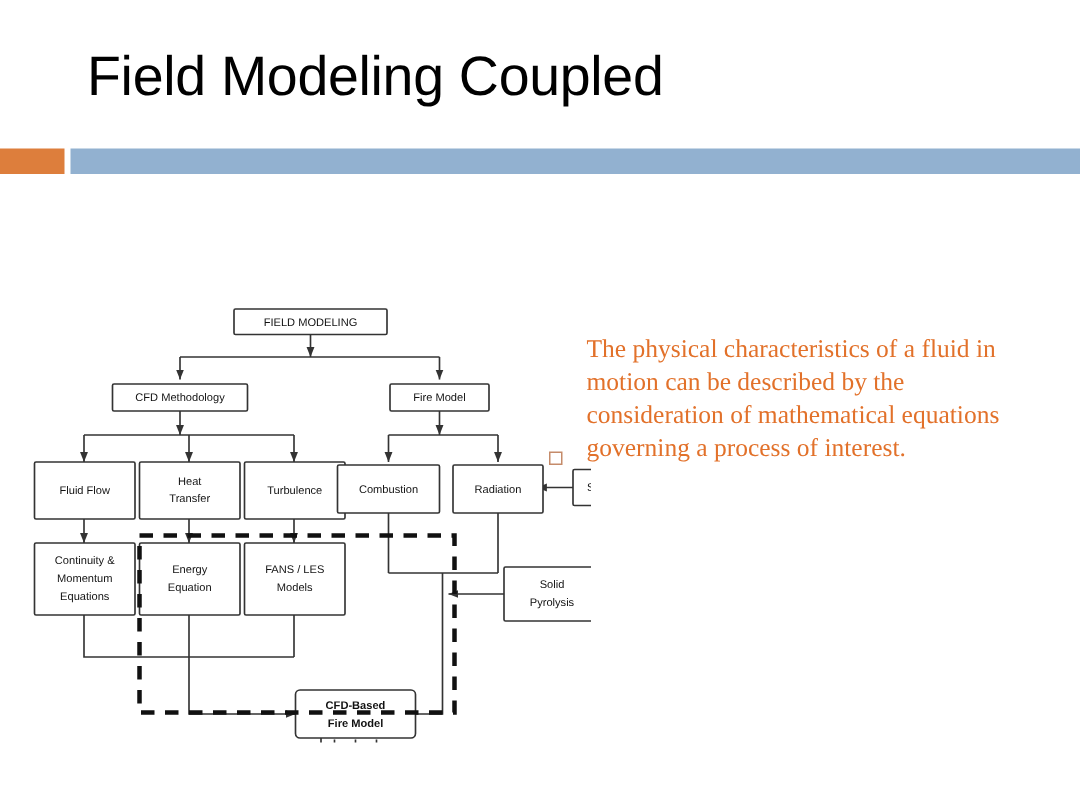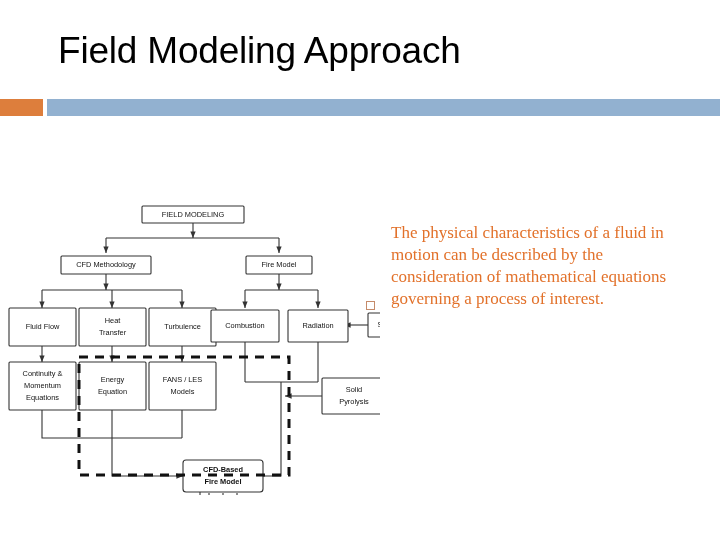--- a/index.html
+++ b/index.html
@@ -78,21 +78,21 @@
     flex: 1 1 auto;
     font-family: "Liberation Serif", serif;
     font-size: 17px;
     line-height: 1.30;
     color: #E2712A;
   }
 
   
   #diagram {
     position: absolute;
-    left: 0;
+    left: 14px;
     top: 150px;
     width: 380px;
     height: 345px;
   }
   #diagram svg {
     display: block;
   }
   .dnode rect {
     fill: #ffffff;
     stroke: #333333;
@@ -119,21 +119,21 @@
     fill: none;
     stroke: #111111;
     stroke-width: 3;
     stroke-dasharray: 9 7;
   }
   .arrowhead { fill: #333333; }
 </style>
 </head>
 <body>
 
-<div id="slide-title">Field Modeling Approach</div>
+<div id="slide-title">Field Modeling Coupled</div>
 
 <div id="accent-rule">
   <div id="accent-block-orange"></div>
   <div id="accent-bar-blue"></div>
 </div>
 
 <div id="body-text-block">
   <div class="bullet-row">
     <span class="bullet-marker"></span>
     <span class="bullet-text">The physical characteristics of a fluid in motion can be described by the consideration of mathematical equations governing a process of interest.</span>

